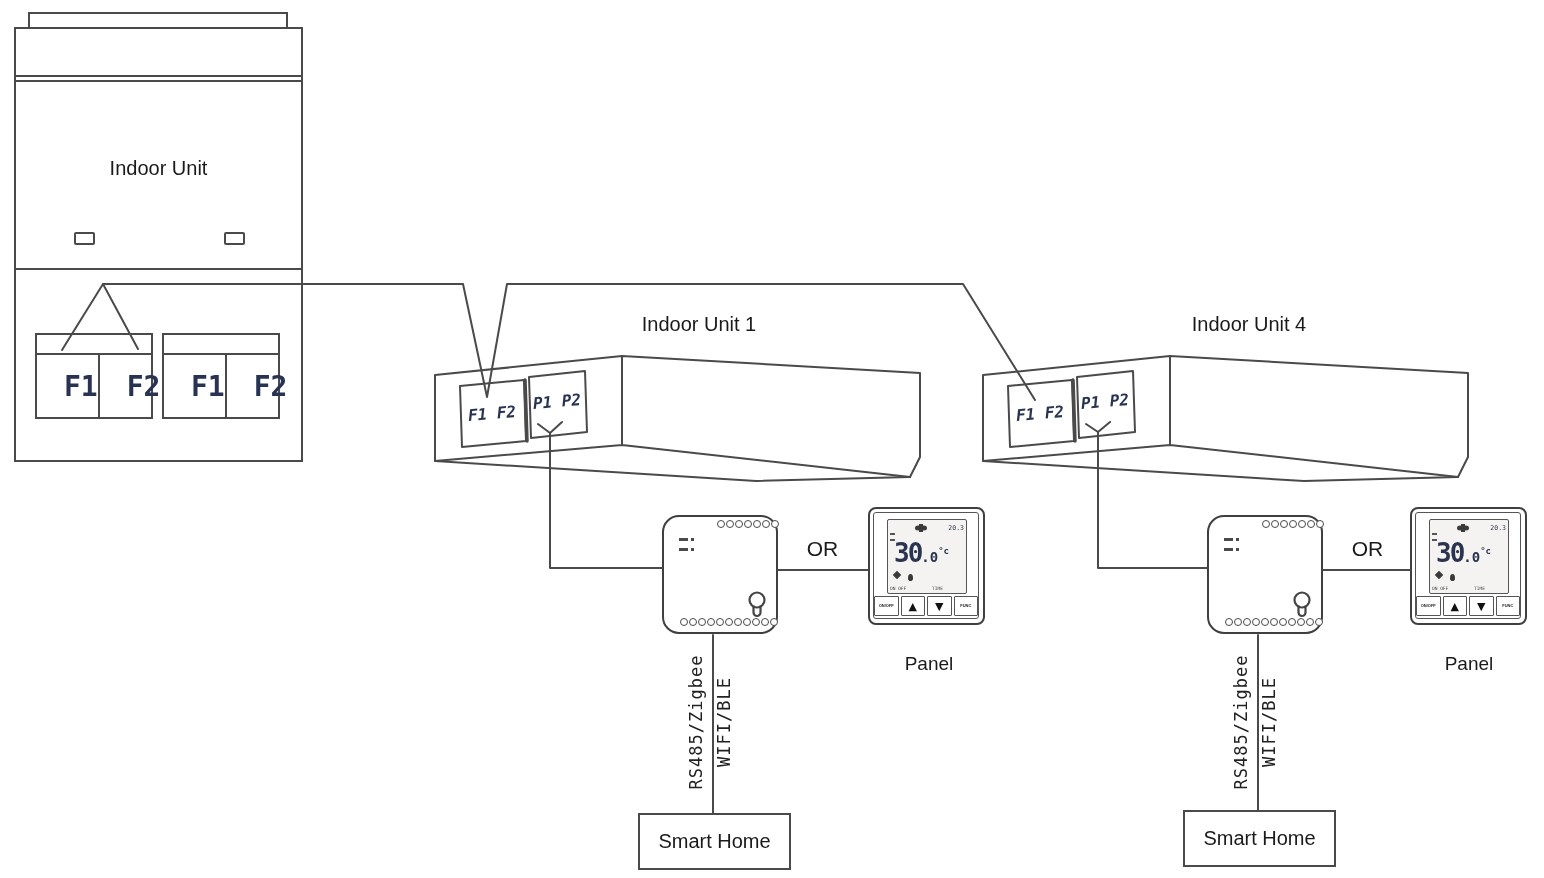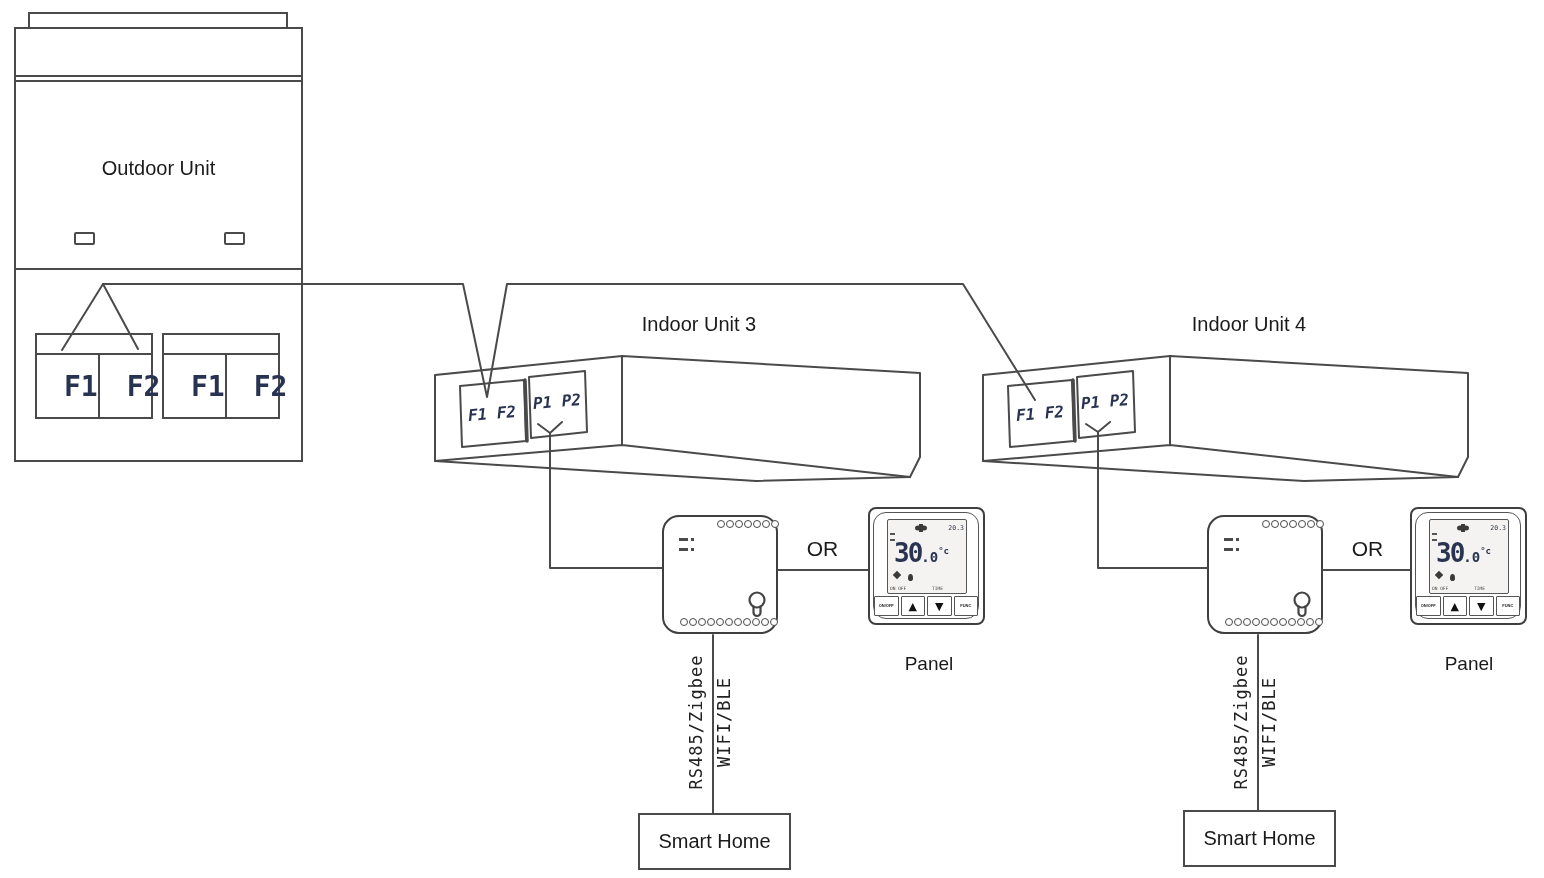--- a/index.html
+++ b/index.html
@@ -22,21 +22,21 @@
   #wires{left:0;top:0;z-index:5;pointer-events:none;}
   
   .gateway{width:112px;height:115px;border:2.5px solid #3f3f3f;border-radius:17px;background:#fff;z-index:2;}
   .pin-row{position:absolute;display:flex;gap:1px;}
   .pin{width:6px;height:6px;border:1.4px solid #4a4a4a;border-radius:50%;background:#fff;}
   .gw-mark{position:absolute;width:22px;height:3px;}
   .gw-mark .dash{position:absolute;left:0;top:0;width:9px;height:2.5px;background:#4a4a4a;}
   .gw-mark .dot{position:absolute;left:12px;top:0;width:3px;height:2.5px;background:#4a4a4a;}
   
   .panel{width:113px;height:114px;border:2.5px solid #3f3f3f;border-radius:8px;background:#fff;z-index:2;}
-  .panel-inner{position:absolute;left:3px;top:3px;width:104px;height:105px;border:1.5px solid #555;border-radius:13px;}
+  .panel-inner{position:absolute;left:3px;top:3px;width:104px;height:105px;border:1.5px solid #555;border-radius:3px;}
   .lcd{position:absolute;left:13px;top:6px;width:78px;height:73px;border:1.5px solid #555;border-radius:2px;background:#f4f3f1;}
   .lcd-aux{position:absolute;right:2px;top:4px;font-family:"DejaVu Sans Mono",monospace;font-size:6.5px;color:#333a4d;}
   .lcd-dash{position:absolute;left:2px;width:5px;height:1.5px;background:#555;}
   .lcd-main{position:absolute;left:6px;top:18px;font-family:"DejaVu Sans Mono",monospace;font-weight:bold;color:#2a3450;white-space:nowrap;}
   .lcd-main .big{font-size:26px;letter-spacing:-2px;}
   .lcd-main .frac{font-size:14px;}
   .lcd-main .unit{font-size:9px;vertical-align:8px;}
   .lcd-ico-diamond{position:absolute;left:6px;top:52px;width:6px;height:6px;background:#3a3a3a;transform:rotate(45deg);}
   .lcd-ico-drop{position:absolute;left:20px;top:54px;width:5px;height:7px;background:#3a3a3a;border-radius:50% 50% 50% 50%/60% 60% 40% 40%;}
   .lcd-status{position:absolute;bottom:2px;font-size:4.5px;color:#444;font-family:"DejaVu Sans Mono",monospace;}
@@ -57,21 +57,21 @@
 </style>
 </head>
 <body>
 
 <div id="stage">
 
   <div class="abs" id="outdoor-cap"></div>
   <div class="abs" id="outdoor-box">
     <div class="hline" style="top:46px"></div>
     <div class="hline" style="top:51px"></div>
-    <div id="outdoor-title">Outdoor Unit</div>
+    <div id="outdoor-title">Indoor Unit</div>
     <div class="vent" style="left:58px;top:203px"></div>
     <div class="vent" style="left:208px;top:203px"></div>
     <div class="hline" style="top:239px"></div>
 
     <div class="tblock" style="left:19px;top:304px">
       <div class="tblock-head"></div>
       <div class="tblock-cells">
         <div class="tcell">F1</div>
         <div class="tcell">F2</div>
       </div>
@@ -253,21 +253,21 @@
       <path d="M103,284 L463,284 L487,397 L507,284 L963,284 L1035,400"></path>
       <path d="M538,424 L550,433 L562,422 M550,433 L550,568 L662,568"></path>
       <path d="M778,570 L868,570"></path>
       <path d="M713,635 L713,813"></path>
       <path d="M1086,424 L1098,432 L1110,422 M1098,432 L1098,568 L1207,568"></path>
       <path d="M1323,570 L1410,570"></path>
       <path d="M1258,635 L1258,810"></path>
     </g>
   </svg>
 
-  <div class="abs title" style="left:624px;top:313px;width:150px">Indoor Unit 3</div>
+  <div class="abs title" style="left:624px;top:313px;width:150px">Indoor Unit 1</div>
   <div class="abs title" style="left:1174px;top:313px;width:150px">Indoor Unit 4</div>
 
   <div class="abs slant" style="left:461px;top:404px;width:62px">F1 F2</div>
   <div class="abs slant" style="left:529px;top:392px;width:56px">P1 P2</div>
   <div class="abs slant" style="left:1009px;top:404px;width:62px">F1 F2</div>
   <div class="abs slant" style="left:1077px;top:392px;width:56px">P1 P2</div>
 
   <div class="abs or" style="left:800px;top:537px;width:45px">OR</div>
   <div class="abs or" style="left:1345px;top:537px;width:45px">OR</div>
 

